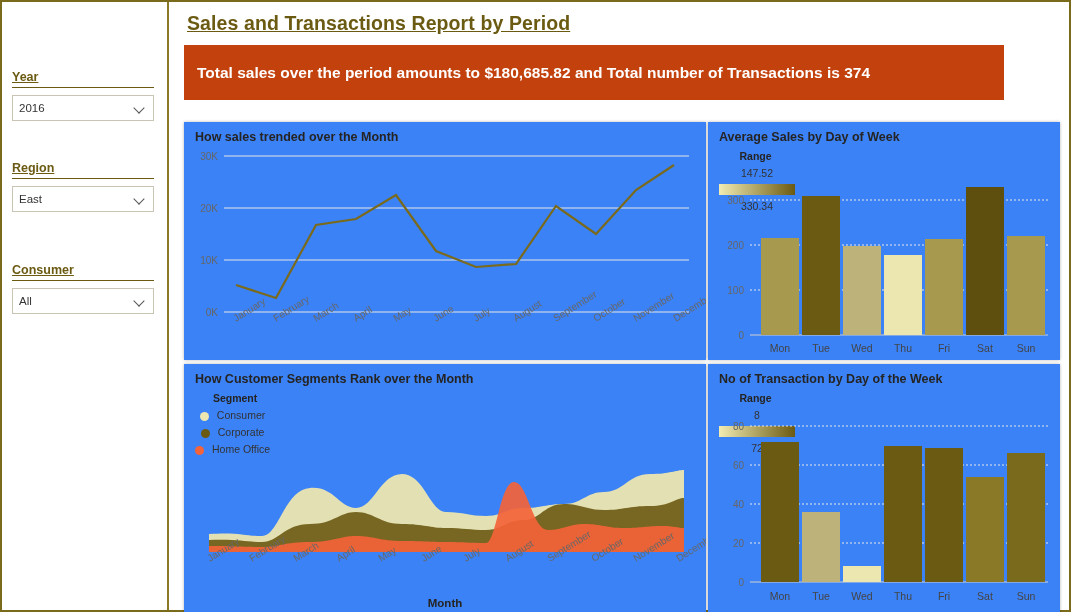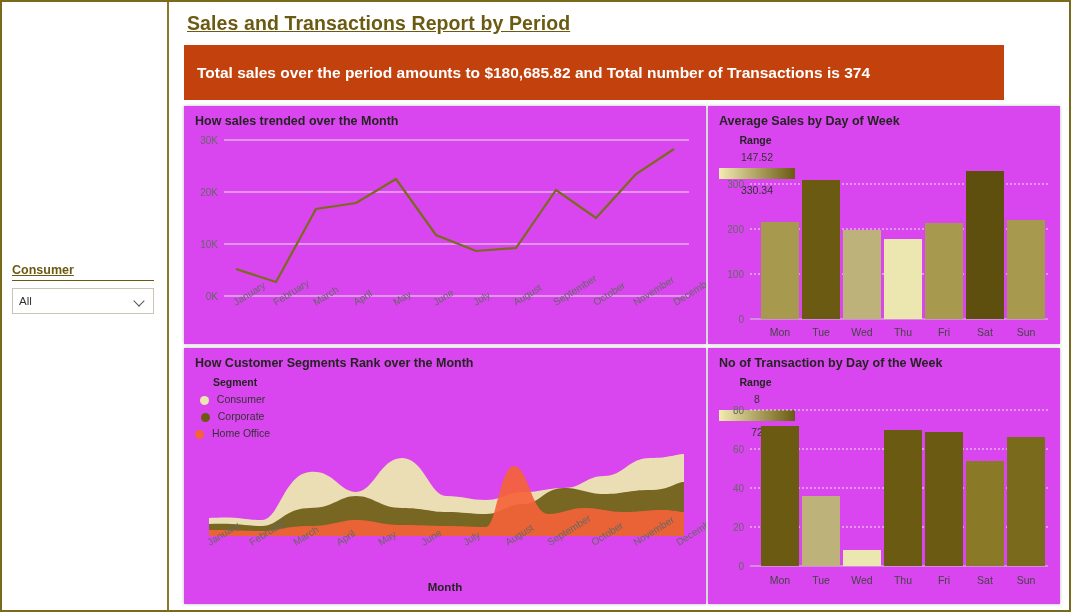--- a/index.html
+++ b/index.html
@@ -93,23 +93,24 @@
     color: #ffffff;
     font-size: 15.5px;
     font-weight: bold;
     display: flex;
     align-items: center;
     padding-left: 13px;
     box-sizing: border-box;
   }
   .card {
     position: absolute;
-    background: #d946ef;
+    background: #3b82f6;
     box-shadow: 0 0 3px rgba(0,0,0,0.28);
     box-sizing: border-box;
+    margin-top: 16px;
   }
   .card-title {
     font-size: 12.5px;
     font-weight: bold;
     color: #252423;
     position: absolute;
     left: 11px; top: 8px;
   }
   
   #card-line     { left: 13px;  top: 104px; width: 522px; height: 238px; }
@@ -141,21 +142,35 @@
   .ax-lbl-b { font-size: 10.5px; fill: #444; font-family: "Liberation Sans", sans-serif; }
   .axis-title { font-size: 11.5px; font-weight: bold; fill: #252423; font-family: "Liberation Sans", sans-serif; }
 </style>
 </head>
 <body>
 
 <div id="app">
 
   <div id="sidebar">
 
-
+    <div class="slicer" style="top:68px;">
+      <div class="slicer-label">Year</div>
+      <div class="slicer-box">
+        <span class="val">2016</span>
+        <span class="chev"></span>
+      </div>
+    </div>
+
+    <div class="slicer" style="top:159px;">
+      <div class="slicer-label">Region</div>
+      <div class="slicer-box">
+        <span class="val">East</span>
+        <span class="chev"></span>
+      </div>
+    </div>
 
     <div class="slicer" style="top:261px;">
       <div class="slicer-label">Consumer</div>
       <div class="slicer-box">
         <span class="val">All</span>
         <span class="chev"></span>
       </div>
     </div>
 
   </div>

